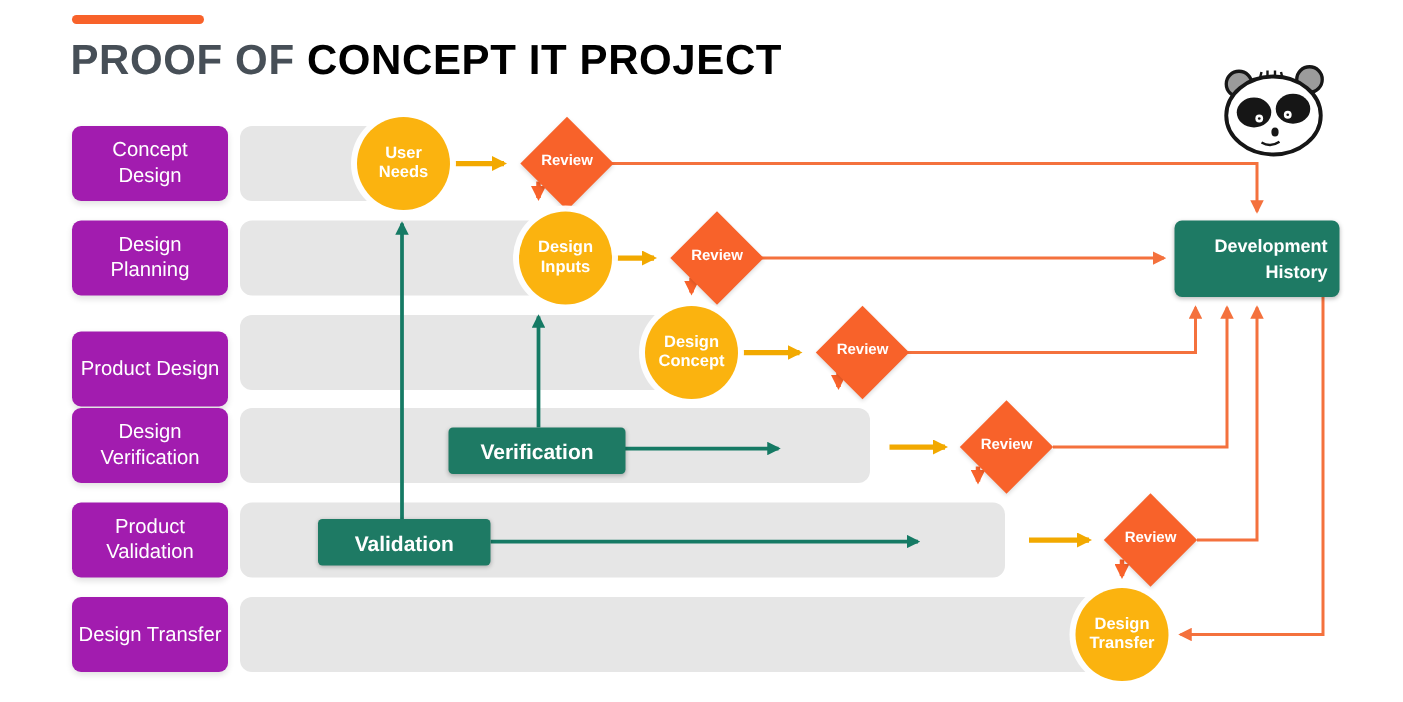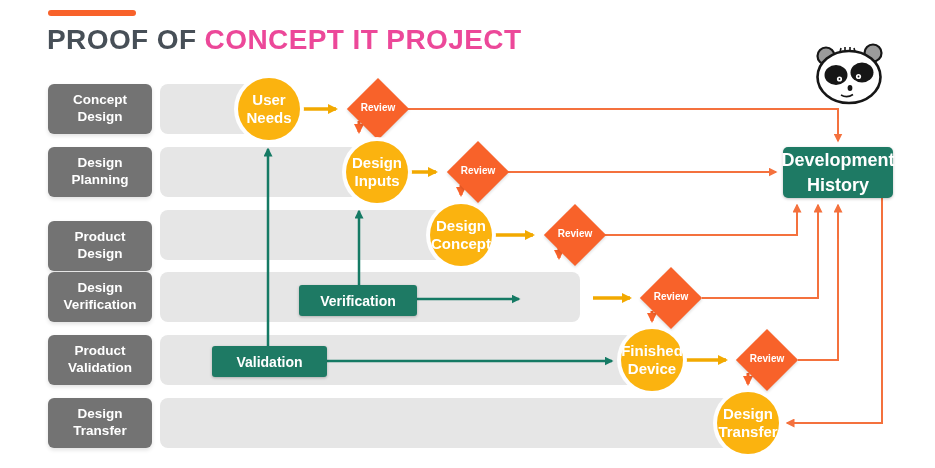--- a/index.html
+++ b/index.html
@@ -3,51 +3,51 @@
 <meta charset="utf-8">
 <style>
   html,body{margin:0;padding:0;background:#fff;}
   .canvas{
     position:relative;width:935px;height:468px;background:#ffffff;overflow:hidden;
     font-family:"Liberation Sans",sans-serif;
   }
   
   .title-underline{position:absolute;left:48px;top:10px;width:88px;height:6px;border-radius:3px;background:#f8622a;}
   .page-title{position:absolute;left:47px;top:24px;margin:0;font-size:28px;font-weight:800;letter-spacing:.4px;color:#474f57;white-space:nowrap;}
-  .page-title .hl{color:#ec4899;}
+  .page-title .hl{color:#000000;}
   .mascot{position:absolute;left:812px;top:38px;width:76px;height:70px;}
   
   .lane-label{
-    position:absolute;left:48px;width:104px;height:50px;background:#737373;border-radius:6px;
-    color:#fff;font-size:13.5px;font-weight:700;line-height:1.25;text-align:center;
+    position:absolute;left:48px;width:104px;height:50px;background:#a21caf;border-radius:6px;
+    color:#fff;font-size:13.5px;font-weight:400;line-height:1.25;text-align:center;
     display:flex;align-items:center;justify-content:center;padding:0 4px;box-sizing:border-box;
     box-shadow:0 2px 4px rgba(0,0,0,.12);
   }
   .lane-track{position:absolute;left:160px;height:50px;background:#e6e6e6;border-radius:8px;}
   
   .circle{
     position:absolute;width:62px;height:62px;border-radius:50%;background:#fbb30f;
-    color:#fff;font-size:15px;font-weight:600;line-height:1.18;text-align:center;
+    color:#fff;font-size:11px;font-weight:600;line-height:1.18;text-align:center;
     display:flex;align-items:center;justify-content:center;padding:4px;box-sizing:border-box;
     box-shadow:0 0 0 4px rgba(255,255,255,.95);z-index:3;
   }
   .diamond{
     position:absolute;width:44px;height:44px;background:#f8622a;transform:rotate(45deg);
     z-index:2;box-shadow:1px 1px 3px rgba(0,0,0,.15);
   }
   .diamond-label{
     position:absolute;width:60px;text-align:center;color:#fff;font-size:10px;font-weight:600;z-index:4;
   }
   .teal-box{
     position:absolute;background:#1e7a64;color:#fff;text-align:center;border-radius:3px;
     display:flex;align-items:center;justify-content:center;z-index:3;
     box-shadow:0 1px 3px rgba(0,0,0,.25);
   }
   .teal-box.small{font-size:14px;font-weight:700;}
-  .teal-box.big{font-size:18px;font-weight:700;line-height:1.35;border-radius:5px;padding:16px 8px;box-sizing:border-box;}
+  .teal-box.big{font-size:12px;font-weight:700;line-height:1.35;border-radius:5px;padding:16px 8px;box-sizing:border-box;text-align:right;}
   
   .wires{position:absolute;left:0;top:0;width:935px;height:468px;z-index:1;pointer-events:none;}
 </style>
 </head>
 <body>
 
 <div class="canvas">
 
   <div class="title-underline"></div>
   <h1 class="page-title"><span>PROOF OF </span><span class="hl">CONCEPT IT PROJECT</span></h1>
@@ -129,20 +129,19 @@
   <div class="diamond" style="left:745px;top:338px"></div>
   <div class="diamond-label" style="left:348px;top:102px">Review</div>
   <div class="diamond-label" style="left:448px;top:165px">Review</div>
   <div class="diamond-label" style="left:545px;top:228px">Review</div>
   <div class="diamond-label" style="left:641px;top:291px">Review</div>
   <div class="diamond-label" style="left:737px;top:353px">Review</div>
 
   <div class="circle" style="left:238px;top:78px">User Needs</div>
   <div class="circle" style="left:346px;top:141px">Design Inputs</div>
   <div class="circle" style="left:430px;top:204px">Design Concept</div>
-  <div class="circle" style="left:621px;top:329px">Finished Device</div>
   <div class="circle" style="left:717px;top:392px">Design Transfer</div>
 
   <div class="teal-box small" style="left:299px;top:285px;width:118px;height:31px">Verification</div>
   <div class="teal-box small" style="left:212px;top:346px;width:115px;height:31px">Validation</div>
   <div class="teal-box big" style="left:783px;top:147px;width:110px;height:51px">Development History</div>
 
 </div>
 
 </body></html>

